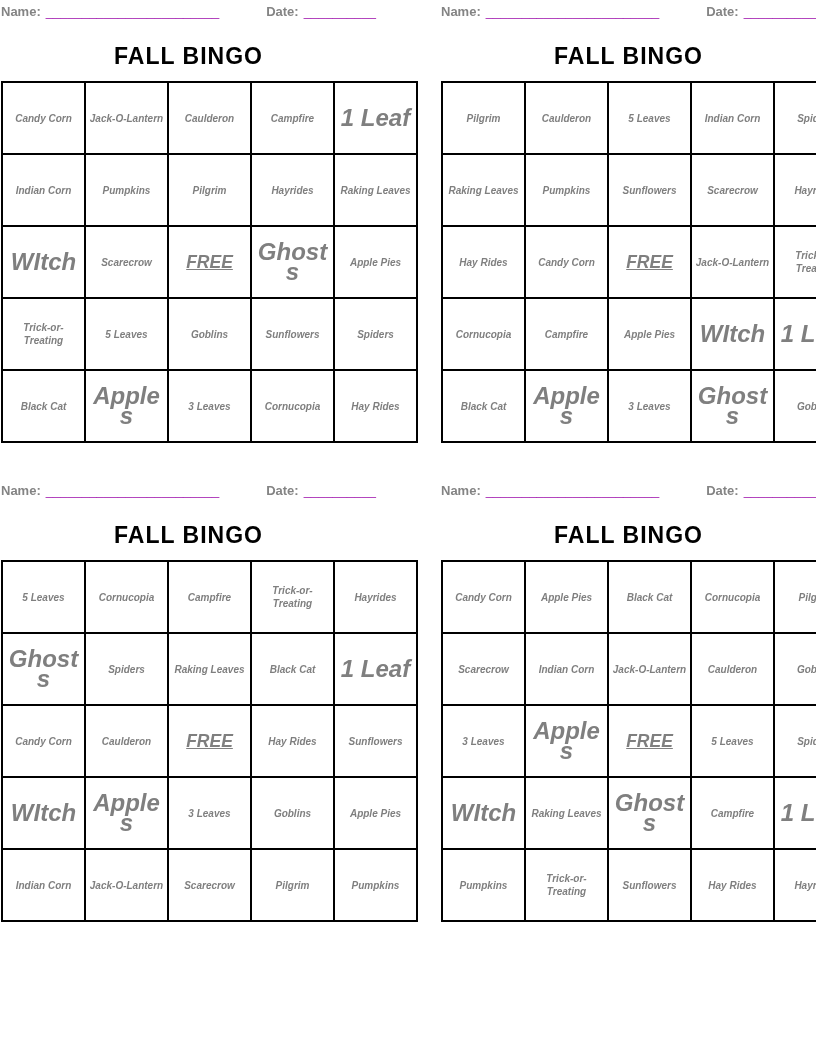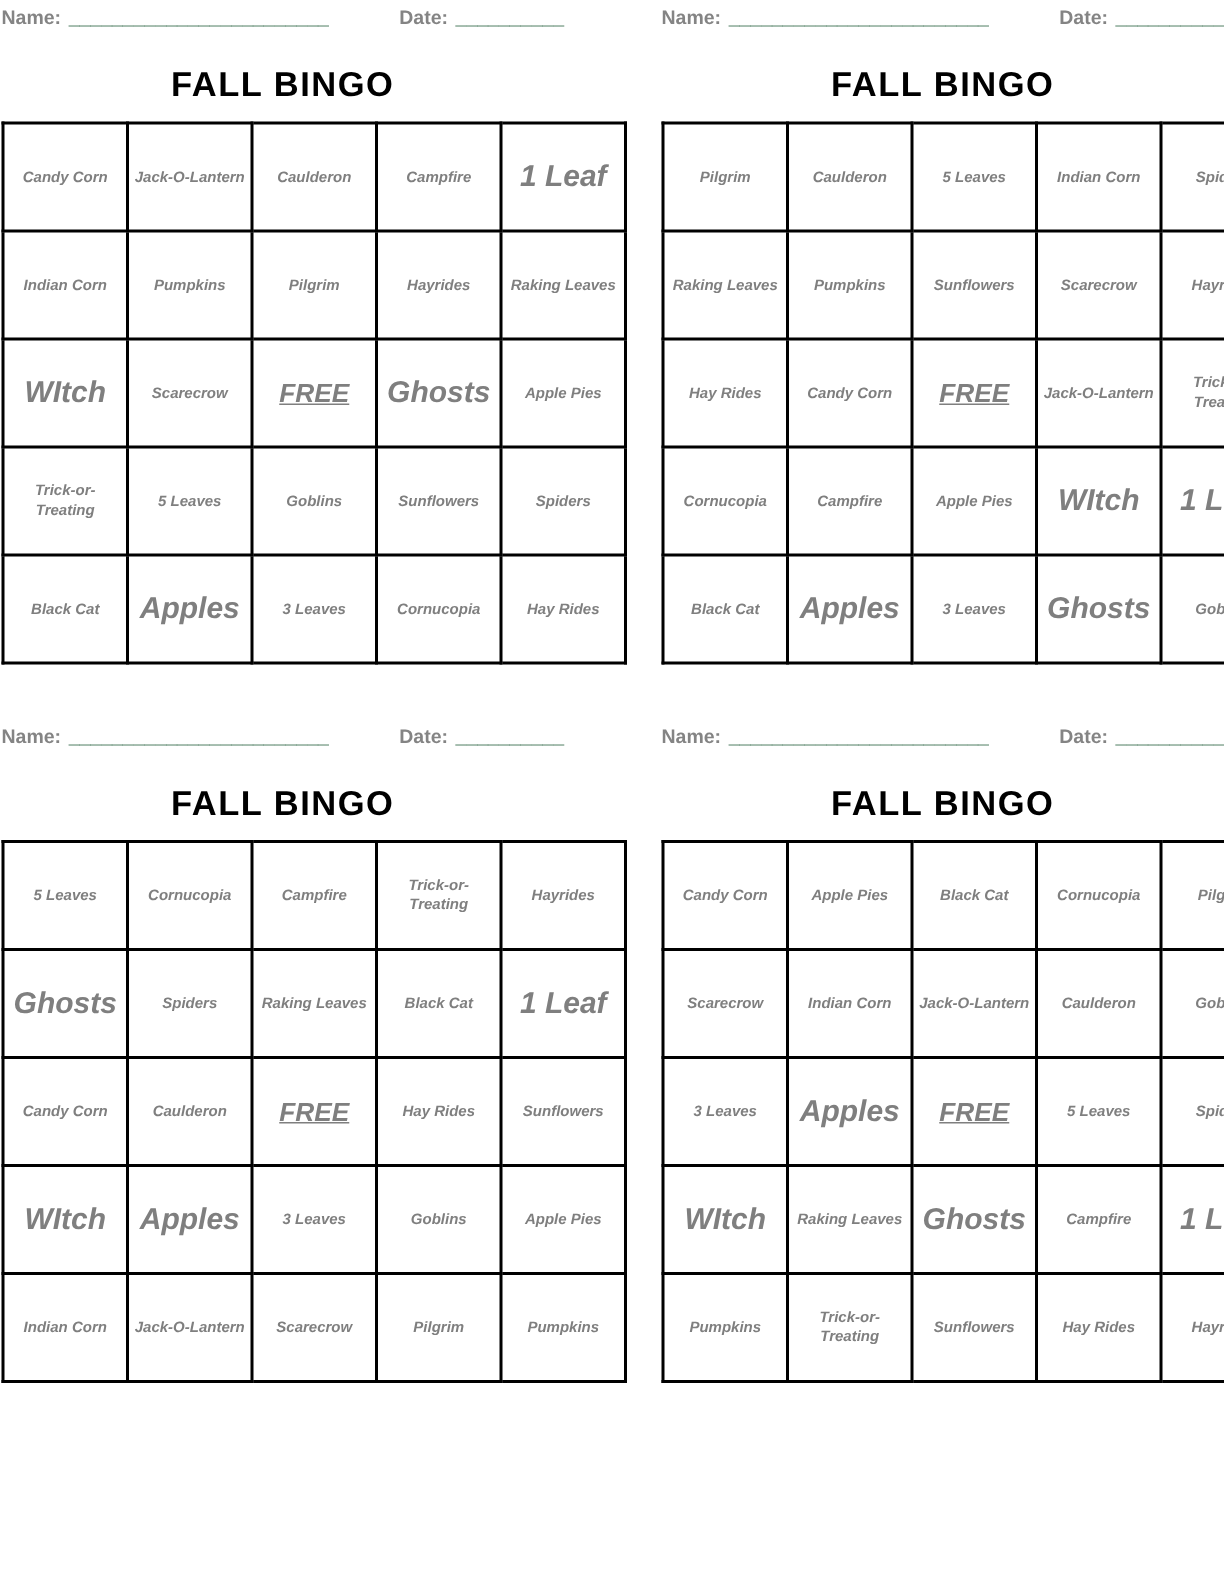--- a/index.html
+++ b/index.html
@@ -27,23 +27,22 @@
     display: flex;
     align-items: baseline;
     height: 17px;
     font-size: 13px;
     color: #848484;
     white-space: nowrap;
   }
   .meta .label { margin-right: 5px; font-weight: bold; }
   .meta-item.date { margin-left: auto; }
   .meta .line {
-    color: #14532d;
+    color: #a21caf;
     letter-spacing: 0px;
-    font-weight: bold;
   }
 
   .title {
     margin: 23px 0 0 0;
     font-size: 23px;
     line-height: 24px;
     font-weight: 900;
     letter-spacing: 1px;
     text-align: center;
     color: #000000;
@@ -63,21 +62,21 @@
     text-align: center;
     vertical-align: middle;
     padding: 0 3px;
     color: #7f7f7f;
     font-weight: bold;
     font-size: 10px;
     line-height: 13px;
     word-wrap: break-word;
   }
   table.grid td.lg {
-    font-size: 20px;
+    font-size: 24px;
     line-height: 20px;
   }
   table.grid td.free {
     font-size: 17.5px;
     line-height: 20px;
     text-decoration: underline;
     margin-top: 40px;
   }
 </style>
 </head>

